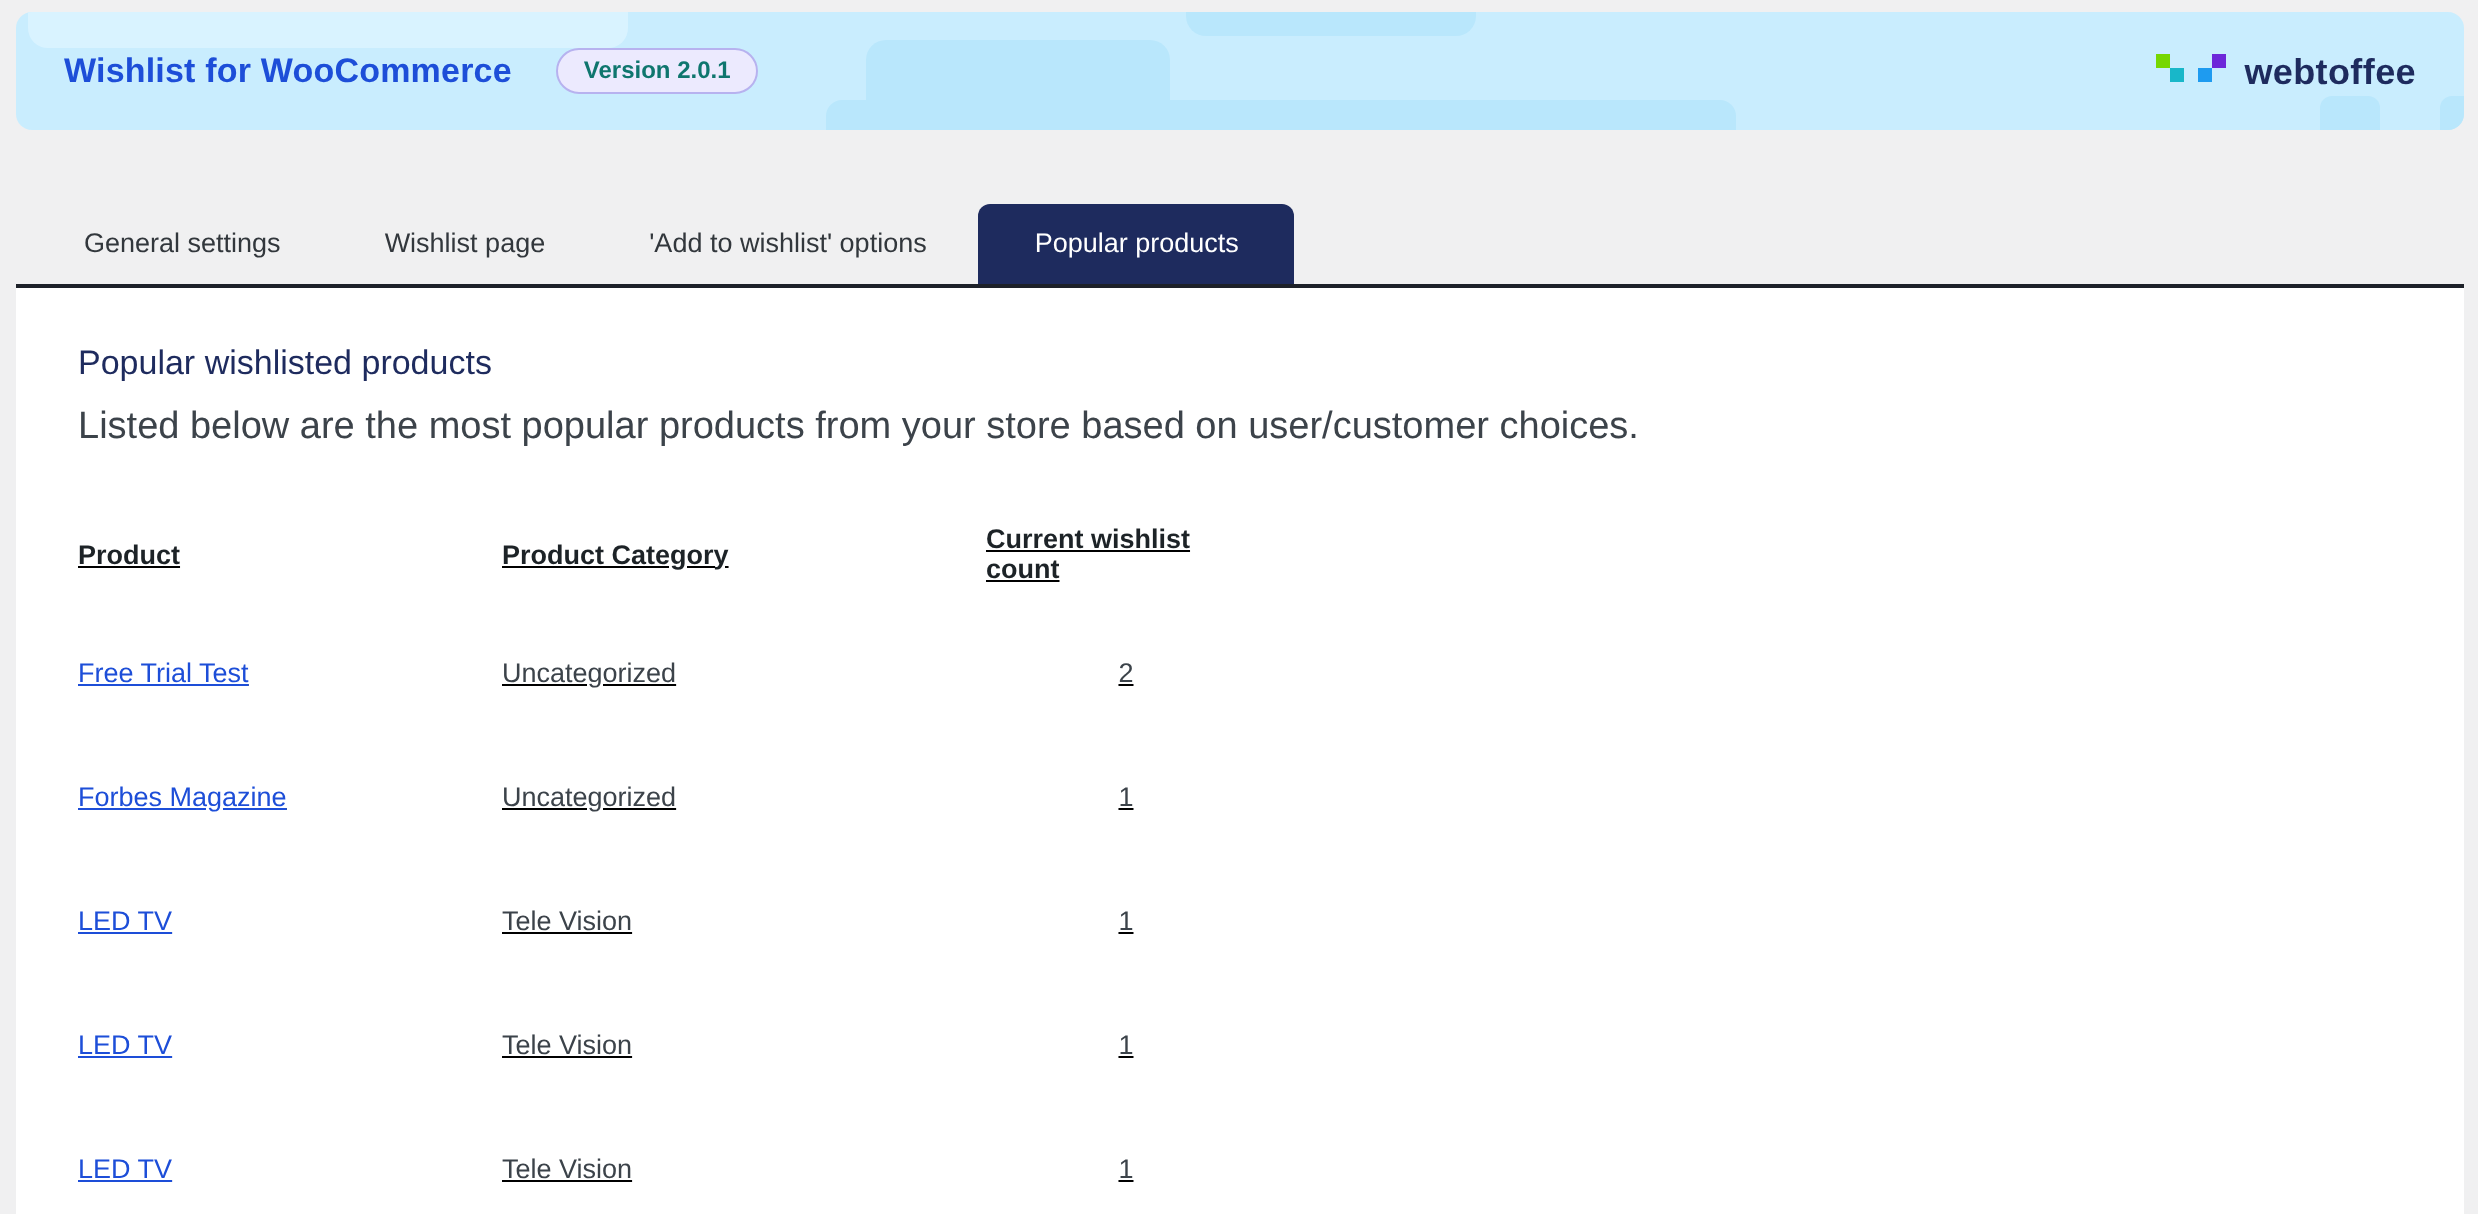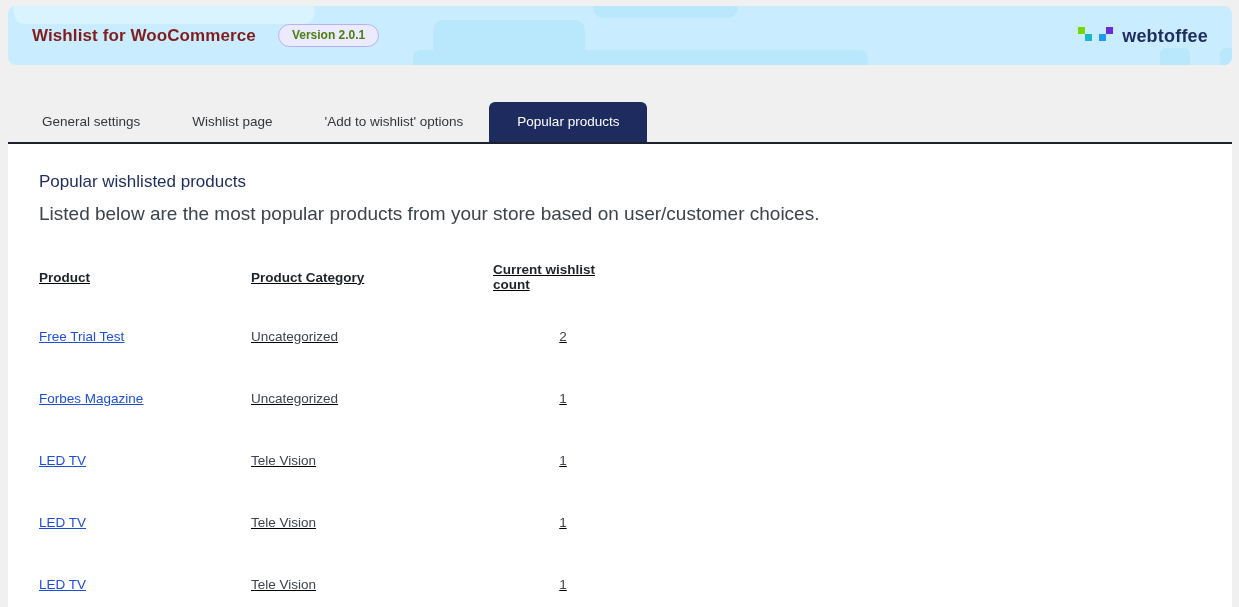--- a/index.html
+++ b/index.html
@@ -27,28 +27,28 @@
   .deco1 { left: 6px;   top: 0;   width: 300px; height: 18px; border-radius: 0 0 10px 10px; background:#d9f3ff; }
   .deco2 { left: 425px; top: 14px; width: 152px; height: 45px; border-radius: 10px; }
   .deco3 { left: 585px; top: 0;   width: 145px; height: 12px; border-radius: 0 0 10px 10px; }
   .deco4 { left: 405px; top: 44px; width: 455px; height: 15px; border-radius: 8px 8px 0 0; }
   .deco5 { left: 1152px; top: 42px; width: 30px; height: 17px; border-radius: 6px 6px 0 0; }
   .deco6 { left: 1212px; top: 42px; width: 21px; height: 17px; border-radius: 6px 0 0 0; }
 
   .banner-title {
     position: relative;
     font-size: 17px; font-weight: 700;
-    color: #7f1d1d;
+    color: #1d4ed8;
     letter-spacing: 0.1px;
   }
   .version-badge {
     position: relative;
     margin-left: 22px;
     font-size: 12px; font-weight: 700;
-    color: #4d7c0f;
+    color: #0f766e;
     background: #eceafe;
     border: 1px solid #b7b2ef;
     border-radius: 12px;
     padding: 4px 13px 5px 13px;
     line-height: 1;
   }
   .brand {
     position: relative;
     margin-left: auto;
     display: flex; align-items: flex-end; gap: 8px;

